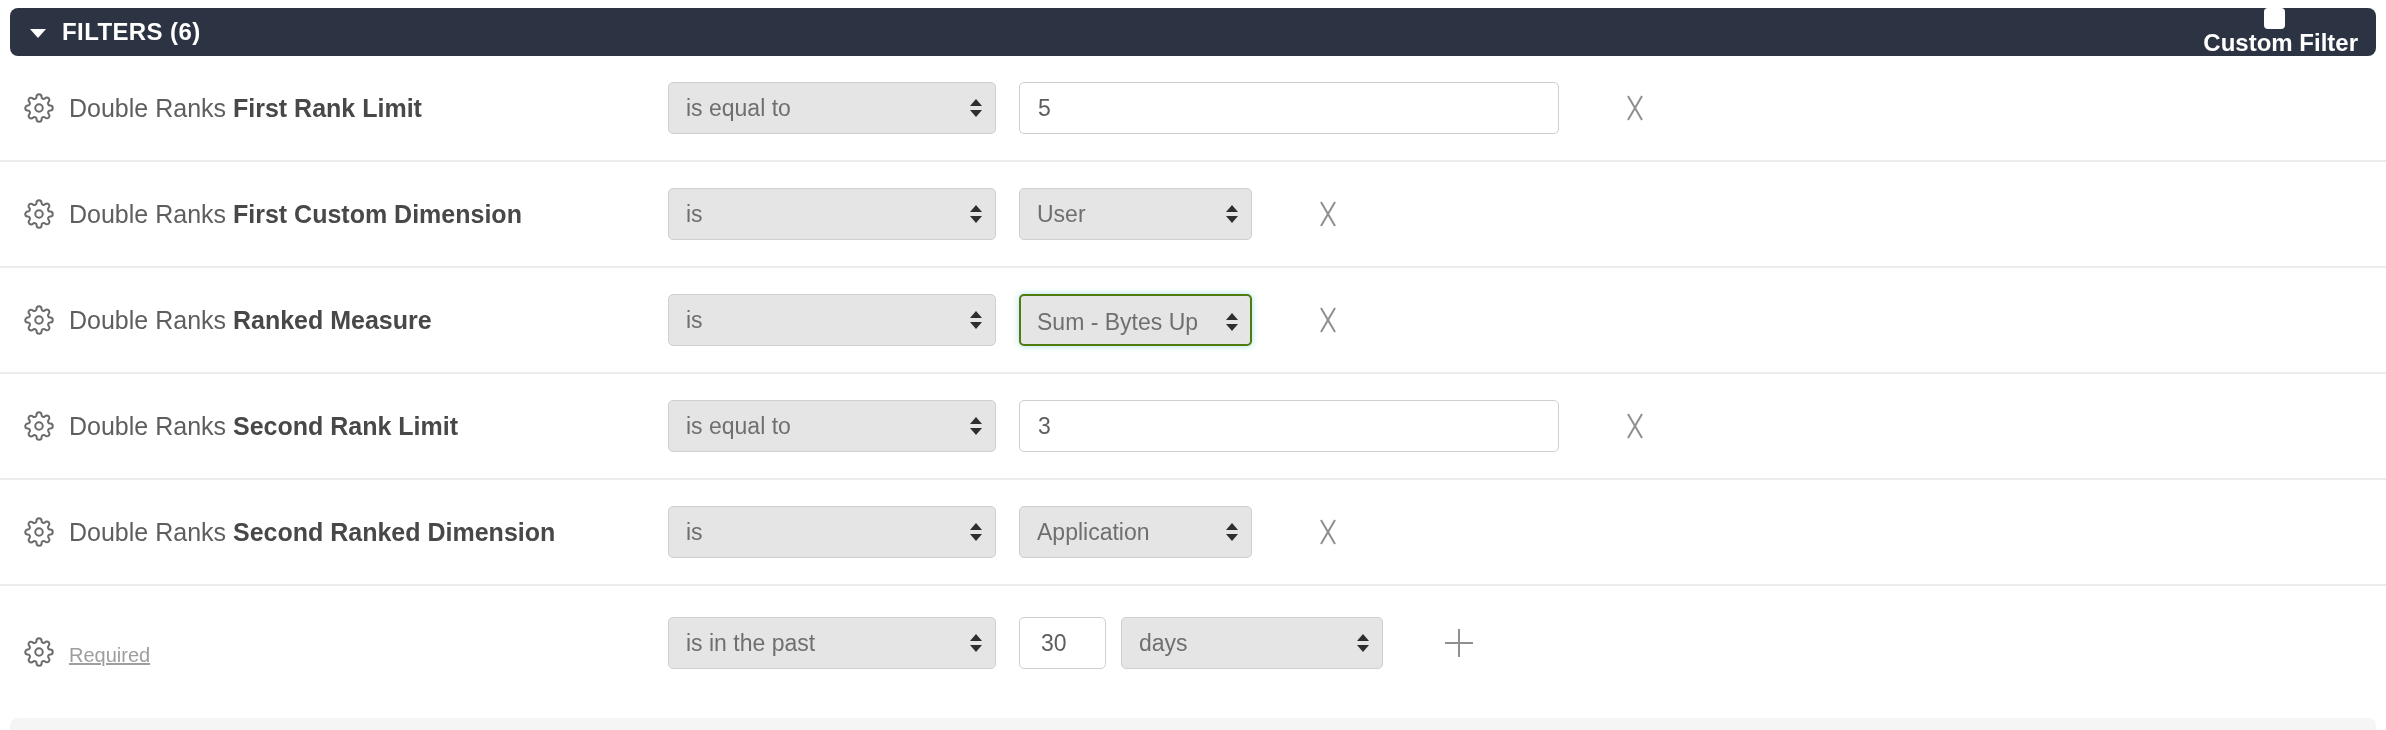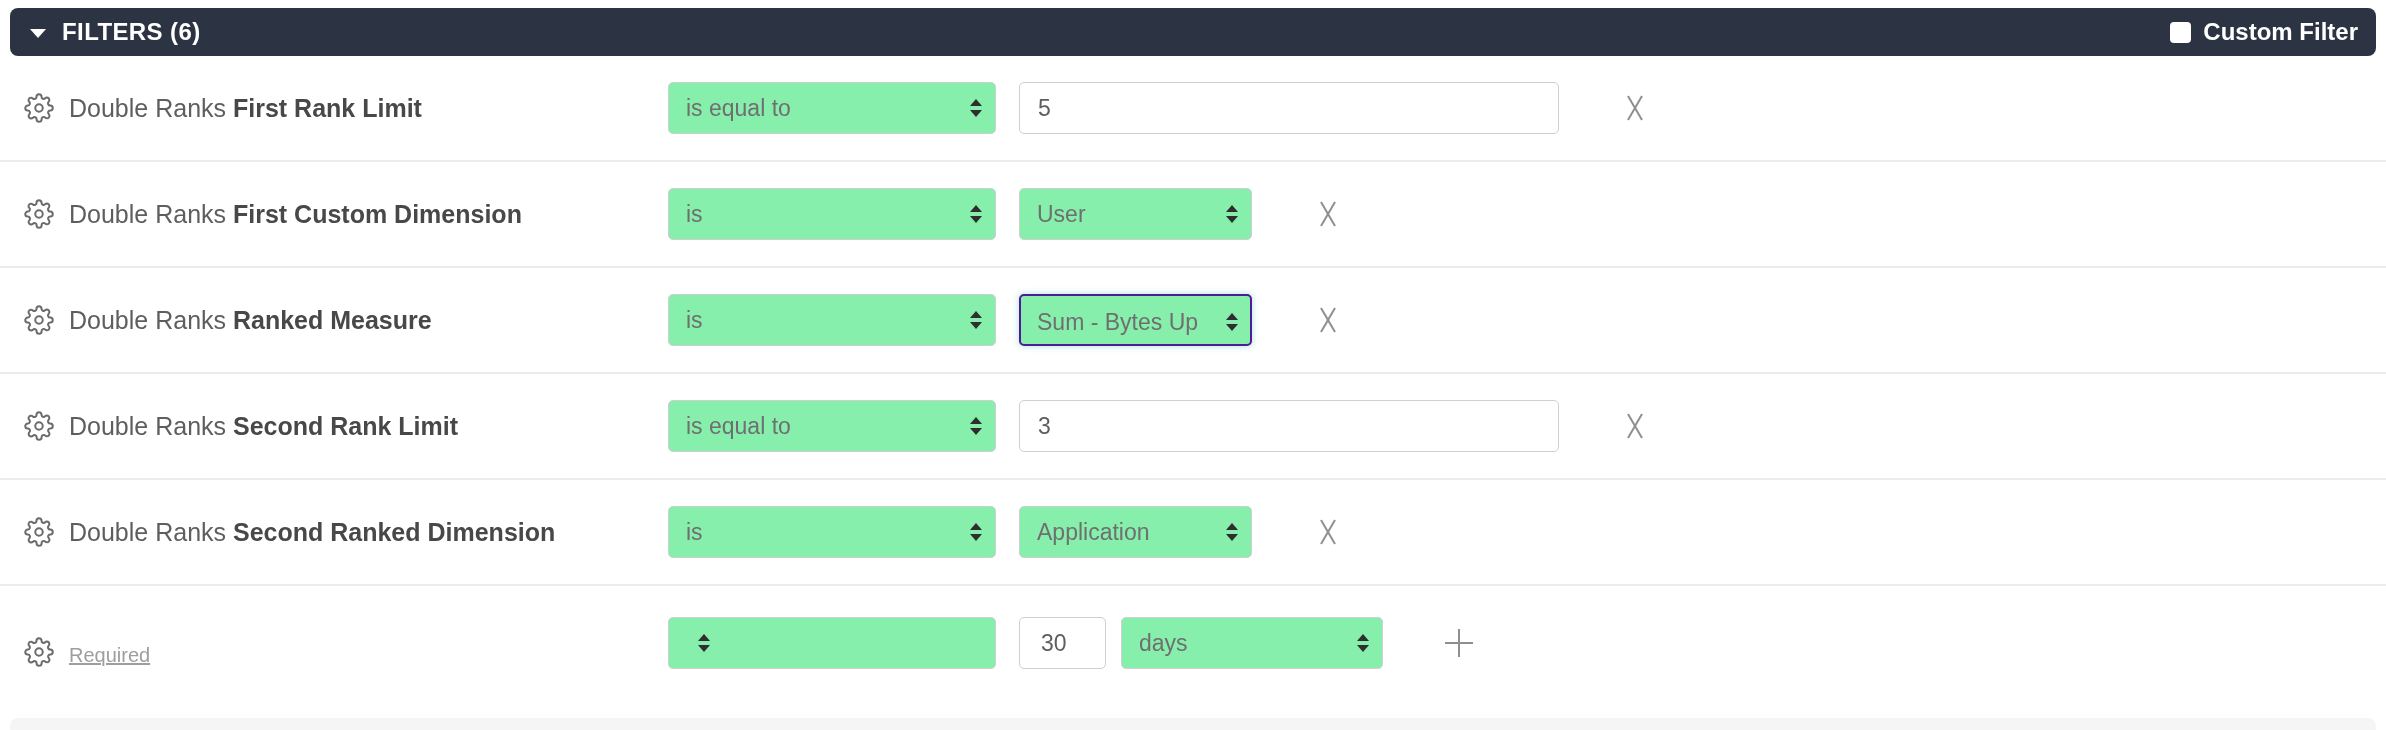--- a/index.html
+++ b/index.html
@@ -20,21 +20,21 @@
   .bar-left { display:flex; align-items:center; }
   .caret {
     width:0; height:0;
     border-left:8px solid transparent; border-right:8px solid transparent;
     border-top:9px solid #ffffff; margin-top:2px;
   }
   .bar-title {
     color:#ffffff; font-size:24px; font-weight:bold; letter-spacing:0.4px;
     margin-left:16px;
   }
-  .custom-filter { display:flex; align-items:center; cursor:pointer; }
+  .custom-filter { display:flex; align-items:center; cursor:pointer;flex-direction:column; }
   .checkbox {
     width:21px; height:21px; background:#ffffff; border-radius:4px;
     display:inline-block;
   }
   .custom-filter-text {
     color:#ffffff; font-size:24px; font-weight:bold; margin-left:12px;
   }
 
   
   .rows { flex:1 1 auto; display:flex; flex-direction:column; }
@@ -55,33 +55,33 @@
   .required-note { font-size:20px; color:#9e9e9e; margin-top:6px;text-decoration:underline; }
 
   .controls {
     position:absolute; left:668px; top:50%; transform:translateY(-50%);
     display:flex; align-items:center; gap:23px;
   }
   .filter-row.last .controls { top:57px; }
 
   
   .select {
-    height:52px; background:#86efac; border:1px solid #cfcfcf; border-radius:5px;
+    height:52px; background:#e5e5e5; border:1px solid #cfcfcf; border-radius:5px;
     display:flex; align-items:center; box-sizing:border-box;
     padding:0 13px 0 17px; cursor:pointer;
   }
   .select-text {
     font-size:23px; color:#6f6f6f; white-space:nowrap; overflow:hidden;
     flex:1 1 auto;
   }
   .op-select { width:328px; }
   .value-select { width:233px; }
   .unit-select { width:262px; margin-left:-8px; }
   .select.focused {
-    border:2px solid #4c1d95;
+    border:2px solid #4d7c0f;
     box-shadow:0 0 7px rgba(132,204,217,0.65);
     padding:4px 12px 0 16px;
   }
   .arrows { display:flex; flex-direction:column; gap:4px; margin-left:12px; flex:0 0 auto; }
   .arrows i { display:block; width:0; height:0; border-left:6px solid transparent; border-right:6px solid transparent; }
   .arrows .up   { border-bottom:7px solid #2e2e2e; }
   .arrows .down { border-top:7px solid #2e2e2e; }
 
   .text-input {
     height:52px; border:1px solid #cfcfcf; border-radius:5px; background:#fff;
@@ -303,20 +303,21 @@
               <circle cx="12" cy="12" r="3"></circle>
               <path d="M19.4 15a1.65 1.65 0 0 0 .33 1.82l.06.06a2 2 0 0 1 0 2.83 2 2 0 0 1-2.83 0l-.06-.06a1.65 1.65 0 0 0-1.82-.33 1.65 1.65 0 0 0-1 1.51V21a2 2 0 0 1-2 2 2 2 0 0 1-2-2v-.09A1.65 1.65 0 0 0 9 19.4a1.65 1.65 0 0 0-1.82.33l-.06.06a2 2 0 0 1-2.83 0 2 2 0 0 1 0-2.83l.06-.06a1.65 1.65 0 0 0 .33-1.82 1.65 1.65 0 0 0-1.51-1H3a2 2 0 0 1-2-2 2 2 0 0 1 2-2h.09A1.65 1.65 0 0 0 4.6 9a1.65 1.65 0 0 0-.33-1.82l-.06-.06a2 2 0 0 1 0-2.83 2 2 0 0 1 2.83 0l.06.06a1.65 1.65 0 0 0 1.82.33H9a1.65 1.65 0 0 0 1-1.51V3a2 2 0 0 1 2-2 2 2 0 0 1 2 2v.09a1.65 1.65 0 0 0 1 1.51 1.65 1.65 0 0 0 1.82-.33l.06-.06a2 2 0 0 1 2.83 0 2 2 0 0 1 0 2.83l-.06.06a1.65 1.65 0 0 0-.33 1.82V9a1.65 1.65 0 0 0 1.51 1H21a2 2 0 0 1 2 2 2 2 0 0 1-2 2h-.09a1.65 1.65 0 0 0-1.51 1z"></path>
             </svg>
         </span>
         <div class="label-block">
           <div class="required-note">Required</div>
         </div>
       </div>
       <div class="controls">
         <div class="select op-select">
+          <span class="select-text">is in the past</span>
           <span class="arrows">
               <i class="up"></i>
               <i class="down"></i>
             </span>
         </div>
         <input class="text-input small" type="text" value="30" style="">
         <div class="select unit-select">
           <span class="select-text">days</span>
           <span class="arrows">
               <i class="up"></i>

